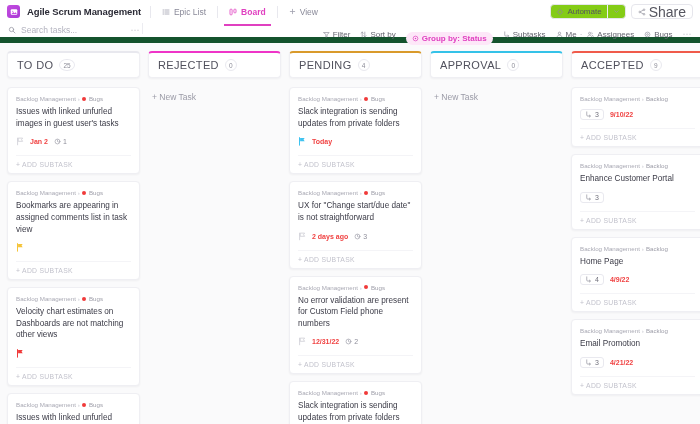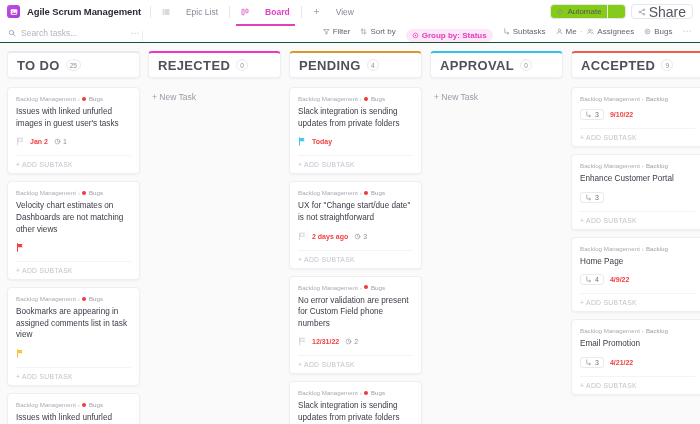--- a/index.html
+++ b/index.html
@@ -37,21 +37,21 @@
     white-space: nowrap;
   }
   .vsep {
     width: 1px; height: 12px;
     background: #e8e8ee;
     margin: 0 9px;
     flex: none;
   }
   .viewtab {
     display: flex; align-items: center;
-    gap: 16px;
+    gap: 4px;
     font-size: 8.5px;
     color: #8a8a99;
     padding: 4px 2px 4px 2px;
     position: relative;
     white-space: nowrap;
   }
   .viewtab.active { color: #e040c0; font-weight: bold; }
   .viewtab.active::after {
     content: "";
     position: absolute;
@@ -85,24 +85,24 @@
     padding: 0 6px;
     font-size: 14px; color:#55555f;
     margin-left: 5px;
     white-space: nowrap;
   }
 
   
   .toolbar {
     height: 20px;
     display: flex;
-    align-items: flex-end;
+    align-items: flex-start;
     padding: 0 8px;
     background: #fff;
-    border-bottom: 1px solid #14532d;
+    border-bottom: 6px solid #14532d;
   }
   .searchbox {
     display: flex; align-items: center; gap: 5px;
     width: 132px;
     height: 100%;
   }
   .searchbox .ph {
     font-size: 8.5px;
     color: #b3b3bf;
     flex: 1;
@@ -146,22 +146,22 @@
     border-radius: 4px;
     border: 1px solid #efeff3;
     border-top-width: 2px;
     border-top-style: solid;
     height: 27px;
     display: flex; align-items: center;
     padding: 0 9px;
     box-shadow: 0 1px 2px rgba(30,30,50,.05);
   }
   .col-title {
-    font-size: 13px;
-    font-weight: bold;
+    font-size: 11px;
+    font-weight: normal;
     color: #50505c;
     letter-spacing: 0.35px;
     text-transform: uppercase;
   }
   .col-count {
     margin-left: 6px;
     min-width: 12px; height: 12px;
     border-radius: 50%;
     border: 1px solid #e9e9ef;
     color: #8d8d99;
@@ -437,44 +437,44 @@
           </div>
           <div class="addsub">+ ADD SUBTASK</div>
         </div>
         <div class="card">
           <div class="crumb">
             <span>Backlog Management</span>
             <span class="arr">›</span>
             <span class="dot"></span>
             <span class="lbl2">Bugs</span>
           </div>
+          <div class="card-title">Bookmarks are appearing in assigned comments list in task view</div>
+          <div class="card-meta">
+            <span>
+              <svg width="8" height="9" viewBox="0 0 16 18">
+                <path d="M3 1.2v15.2" stroke="#f5c43a" stroke-width="2" stroke-linecap="round"></path>
+                <path d="M4.2 1.8h9.2l-2.3 3.4 2.3 3.4H4.2z" fill="#f5c43a"></path>
+              </svg>
+            </span>
+          </div>
+          <div class="addsub">+ ADD SUBTASK</div>
+        </div>
+        <div class="card">
+          <div class="crumb">
+            <span>Backlog Management</span>
+            <span class="arr">›</span>
+            <span class="dot"></span>
+            <span class="lbl2">Bugs</span>
+          </div>
           <div class="card-title">Velocity chart estimates on Dashboards are not matching other views</div>
           <div class="card-meta">
             <span>
               <svg width="8" height="9" viewBox="0 0 16 18">
                 <path d="M3 1.2v15.2" stroke="#f03a3a" stroke-width="2" stroke-linecap="round"></path>
                 <path d="M4.2 1.8h9.2l-2.3 3.4 2.3 3.4H4.2z" fill="#f03a3a"></path>
-              </svg>
-            </span>
-          </div>
-          <div class="addsub">+ ADD SUBTASK</div>
-        </div>
-        <div class="card">
-          <div class="crumb">
-            <span>Backlog Management</span>
-            <span class="arr">›</span>
-            <span class="dot"></span>
-            <span class="lbl2">Bugs</span>
-          </div>
-          <div class="card-title">Bookmarks are appearing in assigned comments list in task view</div>
-          <div class="card-meta">
-            <span>
-              <svg width="8" height="9" viewBox="0 0 16 18">
-                <path d="M3 1.2v15.2" stroke="#f5c43a" stroke-width="2" stroke-linecap="round"></path>
-                <path d="M4.2 1.8h9.2l-2.3 3.4 2.3 3.4H4.2z" fill="#f5c43a"></path>
               </svg>
             </span>
           </div>
           <div class="addsub">+ ADD SUBTASK</div>
         </div>
         <div class="card">
           <div class="crumb">
             <span>Backlog Management</span>
             <span class="arr">›</span>
             <span class="dot"></span>

